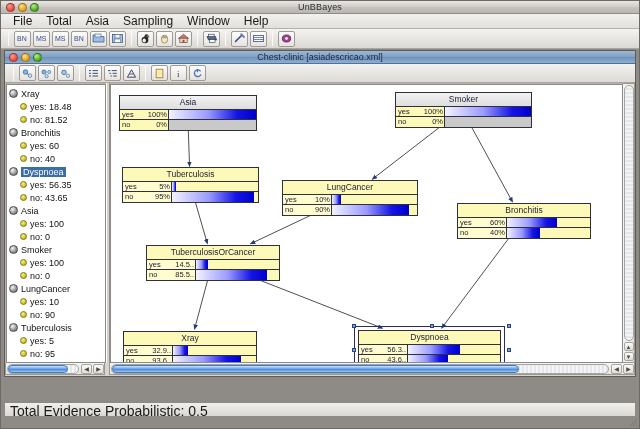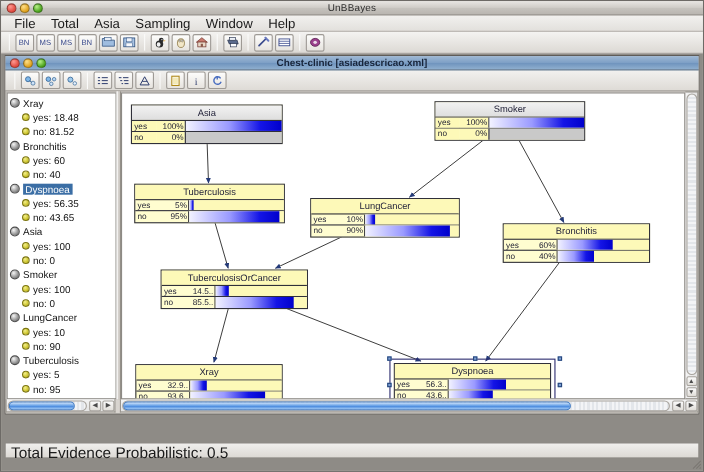--- a/index.html
+++ b/index.html
@@ -97,21 +97,21 @@
     display: flex; flex-direction: column;
   }
   .mdi-titlebar {
     height: 13px; flex: none;
     background: linear-gradient(to bottom, #9fb8d4 0%, #7ea0c6 50%, #6e93bd 52%, #8fafcf 100%);
     border-bottom: 1px solid #54718f;
     position: relative;
   }
   .mdi-title {
     position: absolute; left: 0; right: 0; top: 1px;
-    text-align: center; font-size: 9px; color: #17243a; font-weight: bold;
+    text-align: center; font-size: 9px; color: #17243a;
   }
   .mdi-traffic { position: absolute; left: 4px; top: 2px; display: flex; gap: 3px; }
 
   .mdi-toolbar {
     height: 19px; flex: none;
     background: linear-gradient(to bottom, #f2f1ef, #dedbd6);
     border-bottom: 1px solid #a9a5a0;
     display: flex; align-items: center; padding: 0 4px;
   }
 

